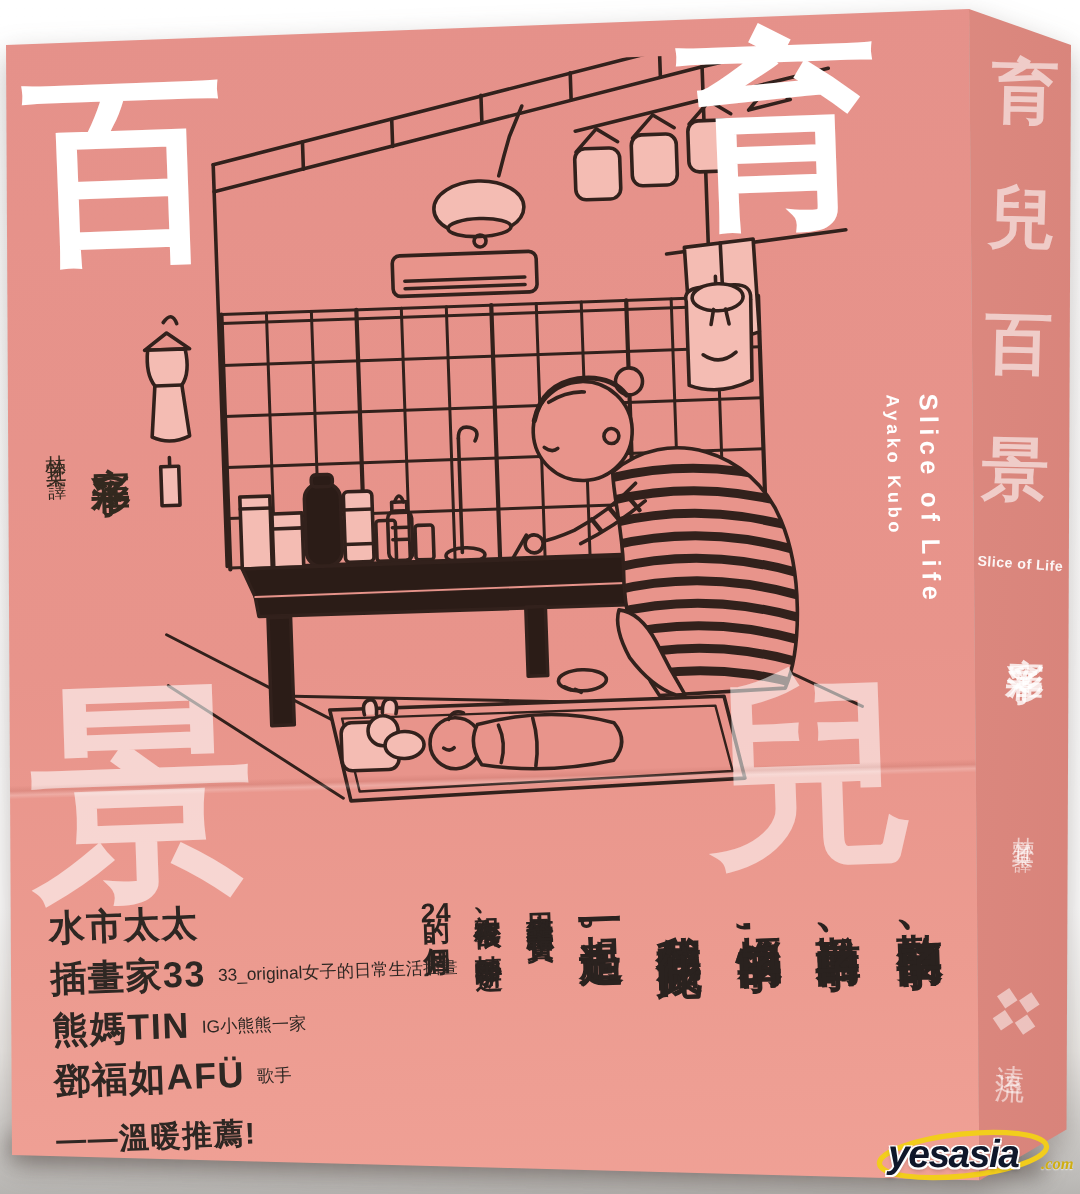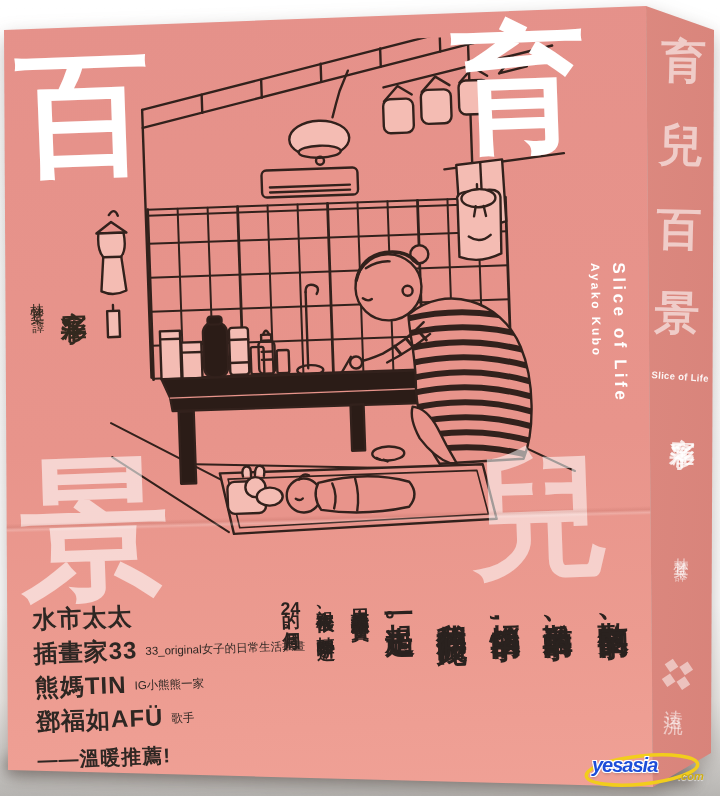--- a/index.html
+++ b/index.html
@@ -79,25 +79,25 @@
   .s-trans .s-role{font-size:11px;margin-inline-start:7px;}
   .s-logo{position:absolute;left:664px;top:660px;display:flex;flex-direction:column;align-items:center;
     gap:7px;transform:rotate(3deg);transform-origin:0 0;}
   .logo-mark{width:26px;height:26px;display:grid;grid-template-columns:1fr 1fr;gap:3px;transform:rotate(8deg);}
   .logo-mark i{display:block;background:rgba(255,255,255,.5);transform:rotate(45deg) scale(.82);}
   .logo-text{writing-mode:vertical-rl;font-size:20px;letter-spacing:5px;color:rgba(255,255,255,.55);
     font-family:"DejaVu Serif","Liberation Serif",serif;}
   
   .watermark{position:absolute;left:582px;top:748px;width:138px;height:46px;z-index:10;}
   .wm-ring{position:absolute;left:0;top:0;width:138px;height:46px;}
-  .wm-brand{position:absolute;left:10px;top:6px;font-size:20px;font-weight:700;font-style:italic;
-    color:#1d4ed8;letter-spacing:-1px;
+  .wm-brand{position:absolute;left:10px;top:6px;font-size:26px;font-weight:700;font-style:italic;
+    color:#0f172a;letter-spacing:-1px;
     text-shadow:-1px -1px 0 #fff,1px -1px 0 #fff,-1px 1px 0 #fff,1px 1px 0 #fff,0 2px 3px rgba(0,0,0,.25);}
-  .wm-suffix{position:absolute;left:96px;top:22px;font-size:11px;font-weight:700;font-style:italic;color:#cfae12;
-    text-shadow:0 1px 1px rgba(255,255,255,.7);}
+  .wm-suffix{position:absolute;left:112px;top:22px;font-size:11px;font-weight:700;font-style:italic;color:#cfae12;
+    text-shadow:0 1px 1px rgba(255,255,255,.7);font-family:Liberation Serif, serif;}
 </style>
 </head>
 <body>
 
 <div class="stage">
   <div class="floor-shadow"></div>
 
   <div class="book">
 
     <div class="front">

